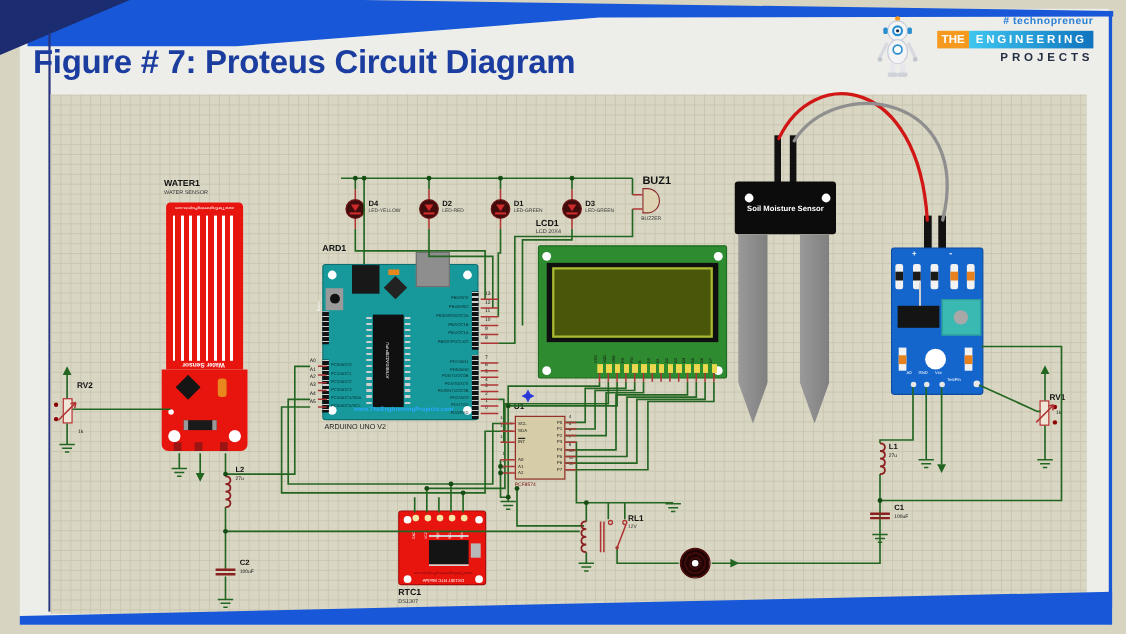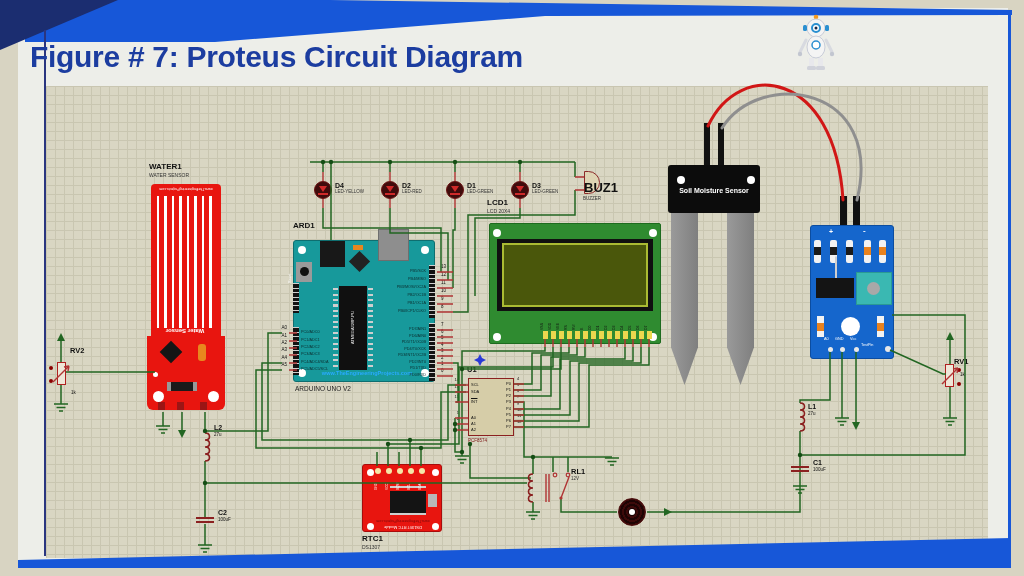--- a/index.html
+++ b/index.html
@@ -57,20 +57,28 @@
     <circle cx="20" cy="31" r="4" fill="#fff" stroke="#2a8fd0" stroke-width="1.5"></circle>
     <line x1="10" y1="26" x2="4" y2="38" stroke="#d8dae0" stroke-width="3" stroke-linecap="round"></line>
     <line x1="30" y1="26" x2="36" y2="38" stroke="#d8dae0" stroke-width="3" stroke-linecap="round"></line>
     <circle cx="4" cy="40" r="2.2" fill="#c2c6d0"></circle>
       <circle cx="36" cy="40" r="2.2" fill="#c2c6d0"></circle>
     <rect x="13" y="44" width="5" height="9" fill="#e8e8ec"></rect>
       <rect x="22" y="44" width="5" height="9" fill="#e8e8ec"></rect>
     <rect x="11" y="52" width="9" height="4" rx="1.5" fill="#d0d2da"></rect>
       <rect x="20" y="52" width="9" height="4" rx="1.5" fill="#d0d2da"></rect>
   </svg>
+  <div class="col">
+    <div class="tag"># technopreneur</div>
+    <div class="row">
+      <span class="the">THE</span>
+      <span class="eng">ENGINEERING</span>
+    </div>
+    <div class="proj">PROJECTS</div>
+  </div>
 </div>
 
 <div class="grid"></div>
 
 <div class="t b" style="left:149px;top:163px;font-size:8px">WATER1</div>
 <div class="t" style="left:149px;top:173px;font-size:5px;color:#333">WATER SENSOR</div>
 <div class="c" style="left:151px;top:184px;width:70px;height:152px;background:#e8150f;border-radius:4px 4px 0 0">
   <div style="position:absolute;left:6px;top:12px;width:58px;height:132px;background:repeating-linear-gradient(90deg,#fff 0 2.5px,transparent 2.5px 7.5px)"></div>
   <div class="r180" style="position:absolute;left:4px;top:3px;width:62px;font-size:3.5px;color:#fff;text-align:center">www.TheEngineeringProjects.com</div>
 </div>
@@ -177,21 +185,21 @@
 <div class="c" style="left:451px;top:186px;border-left:4px solid transparent;border-right:4px solid transparent;border-top:6px solid #cf2a2a"></div>
 <div class="c" style="left:450px;top:193px;width:10px;height:1.5px;background:#cf2a2a"></div>
 <div class="t b" style="left:467px;top:182px;font-size:7px">D1</div>
 <div class="t" style="left:467px;top:190px;font-size:4.5px;color:#333">LED-GREEN</div>
 <div class="cir c" style="left:511px;top:181px;width:18px;height:18px;background:#400c0c;border:1px solid #6b1212"></div>
 <div class="c" style="left:516px;top:186px;border-left:4px solid transparent;border-right:4px solid transparent;border-top:6px solid #cf2a2a"></div>
 <div class="c" style="left:515px;top:193px;width:10px;height:1.5px;background:#cf2a2a"></div>
 <div class="t b" style="left:532px;top:182px;font-size:7px">D3</div>
 <div class="t" style="left:532px;top:190px;font-size:4.5px;color:#333">LED-GREEN</div>
 
-<div class="t b" style="left:584px;top:181px;font-size:13px">BUZ1</div>
+<div class="t b" style="left:584px;top:160px;font-size:10px">BUZ1</div>
 <div class="c" style="left:584px;top:171px;width:16px;height:23px;background:#ded4b4;border:1.5px solid #8b2a2a;border-radius:0 12px 12px 0"></div>
 <div class="t" style="left:583px;top:197px;font-size:4.5px;color:#333">BUZZER</div>
 
 <div class="t b" style="left:487px;top:199px;font-size:8px">LCD1</div>
 <div class="t" style="left:487px;top:209px;font-size:5px;color:#333">LCD 20X4</div>
 <div class="c" style="left:489px;top:223px;width:172px;height:121px;background:#2f8b30;border:1px solid #1d6b1e;border-radius:2px"></div>
 <div class="cir c" style="left:493px;top:229px;width:8px;height:8px;background:#fff"></div>
 <div class="cir c" style="left:649px;top:229px;width:8px;height:8px;background:#fff"></div>
 <div class="cir c" style="left:493px;top:333px;width:8px;height:8px;background:#fff"></div>
 <div class="cir c" style="left:649px;top:333px;width:8px;height:8px;background:#fff"></div>

